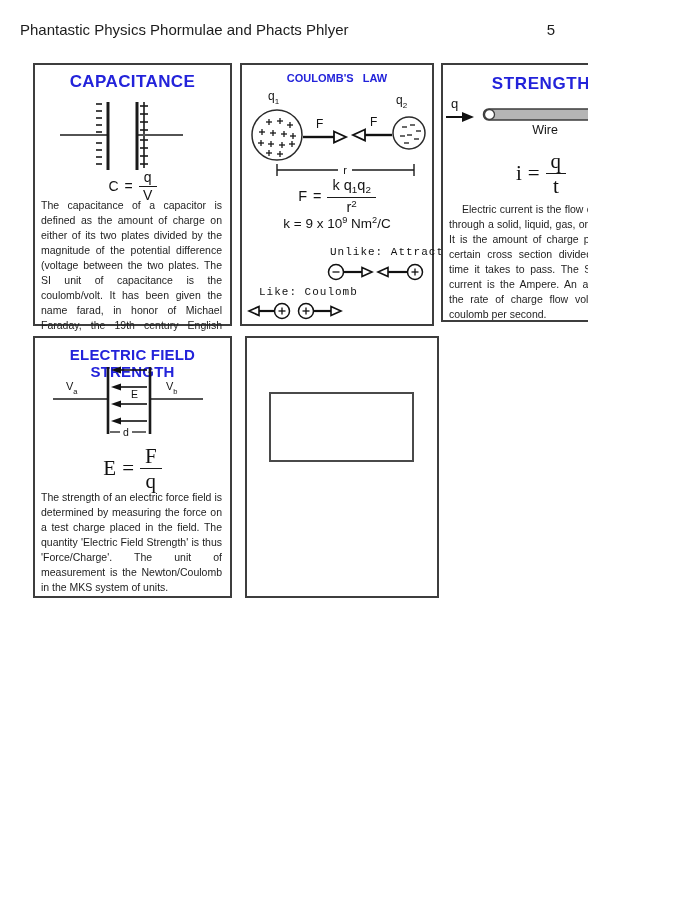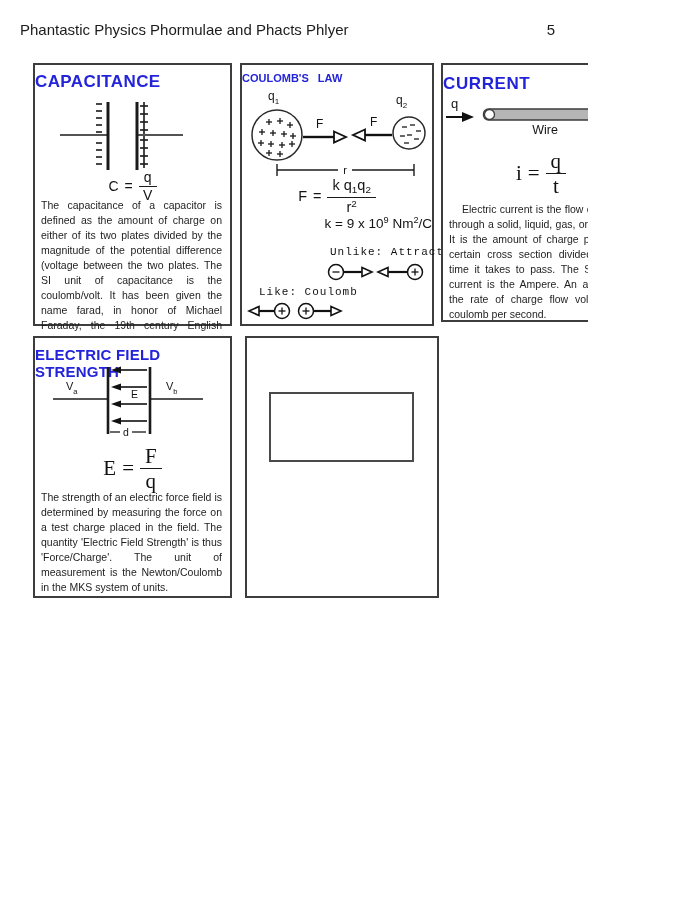--- a/index.html
+++ b/index.html
@@ -11,21 +11,21 @@
   .page-number  { position:absolute; right:33px; top:21px; font-size:15px; color:#1c1c1c; }
 
   .card { position:absolute; border:2px solid #3d3d3d; background:#ffffff; box-sizing:border-box; }
   #cap-box   { left:33px;  top:63px;  width:199px; height:263px; }
   #coul-box  { left:240px; top:63px;  width:194px; height:263px; }
   #cur-box   { left:441px; top:63px;  width:200px; height:259px; }
   #efs-box   { left:33px;  top:336px; width:199px; height:262px; }
   #empty-box { left:245px; top:336px; width:194px; height:262px; }
   #inner-rect { position:absolute; left:22px; top:54px; width:141px; height:66px; border:2px solid #4a4a4a; }
 
-  .card-title { position:absolute; left:0; right:0; text-align:left; color:#2323da; font-weight:bold; }
+  .card-title { position:absolute; left:0; right:0; text-align:center; color:#2323da; font-weight:bold; }
   #cap-box  .card-title { top:7px;  font-size:17px;   letter-spacing:0.4px; }
   #coul-box .card-title { top:7px;  font-size:11px; word-spacing:6px; }
   #cur-box  .card-title { top:9px;  font-size:17px;   letter-spacing:0.6px; }
   #efs-box  .card-title { top:8px;  font-size:15px; letter-spacing:0.2px; }
 
   .diagram { position:absolute; }
 
   .para {
     position:absolute; left:6px; right:8px; font-size:10.5px; line-height:15px;
     text-align:justify; color:#1d1d1d;
@@ -41,21 +41,21 @@
   sub, sup { font-size:0.68em; }
   sub { vertical-align:-0.35em; } sup { vertical-align:0.5em; }
 
   .sans-formula { font-family:"Liberation Sans", sans-serif; font-size:14.5px; color:#141414; }
   .serif-formula { font-family:"Liberation Serif", serif; font-size:21px; color:#111; }
   #cap-formula  { top:105px; font-size:14px; }
   #coul-formula { top:113px; }
   #cur-formula  { top:85px; }
   #efs-formula  { top:107px; }
 
-  .k-line { position:absolute; left:0; right:0; top:150px; text-align:right; font-size:13.5px; color:#141414; }
+  .k-line { position:absolute; left:0; right:0; top:150px; text-align:center; font-size:13.5px; color:#141414; }
   .mono-label { position:absolute; font-family:"Liberation Mono", monospace; font-size:11px; letter-spacing:1px; color:#111; white-space:nowrap; }
   #unlike-label { left:88px; top:181px; }
   #like-label   { left:17px; top:221px; }
   #attract-svg  { left:84px; top:196px; }
   #repel-svg    { left:4px;  top:235px; }
 
   svg text { fill:#141414; font-family:"Liberation Sans", sans-serif; }
 </style>
 </head>
 <body>
@@ -205,21 +205,21 @@
       <line x1="36" y1="7.5" x2="36" y2="14.5" stroke="#111" stroke-width="1.3"></line>
       <circle cx="60" cy="11" r="7.5" fill="none" stroke="#111" stroke-width="1.5"></circle>
       <line x1="56.5" y1="11" x2="63.5" y2="11" stroke="#111" stroke-width="1.3"></line>
       <line x1="60" y1="7.5" x2="60" y2="14.5" stroke="#111" stroke-width="1.3"></line>
       <line x1="67" y1="11" x2="85" y2="11" stroke="#111" stroke-width="2.2"></line>
       <polygon points="85,6.5 95,11 85,15.5" fill="#fff" stroke="#111" stroke-width="1.6"></polygon>
     </svg>
   </div>
 
   <div class="card" id="cur-box">
-    <div class="card-title">CURRENT</div>
+    <div class="card-title">STRENGTH</div>
     <svg class="diagram" style="left:2px;top:32px;" width="196" height="48">
       <text x="6" y="11" font-size="13">q</text>
       <line x1="1" y1="20" x2="18" y2="20" stroke="#111" stroke-width="2"></line>
       <polygon points="17,15 29,20 17,25" fill="#111"></polygon>
       <rect x="38.5" y="12" width="127" height="11" rx="5" fill="#b5b5b5" stroke="#3d3d3d" stroke-width="1.4"></rect>
       <circle cx="44.5" cy="17.5" r="5" fill="#ffffff" stroke="#3d3d3d" stroke-width="1.3"></circle>
       <text x="100" y="37" font-size="12.5" text-anchor="middle" fill="#333">Wire</text>
       <text x="170" y="11" font-size="13">q</text>
       <line x1="168" y1="19" x2="184" y2="19" stroke="#111" stroke-width="2"></line>
       <polygon points="183,14 195,19 183,24" fill="#111"></polygon>

